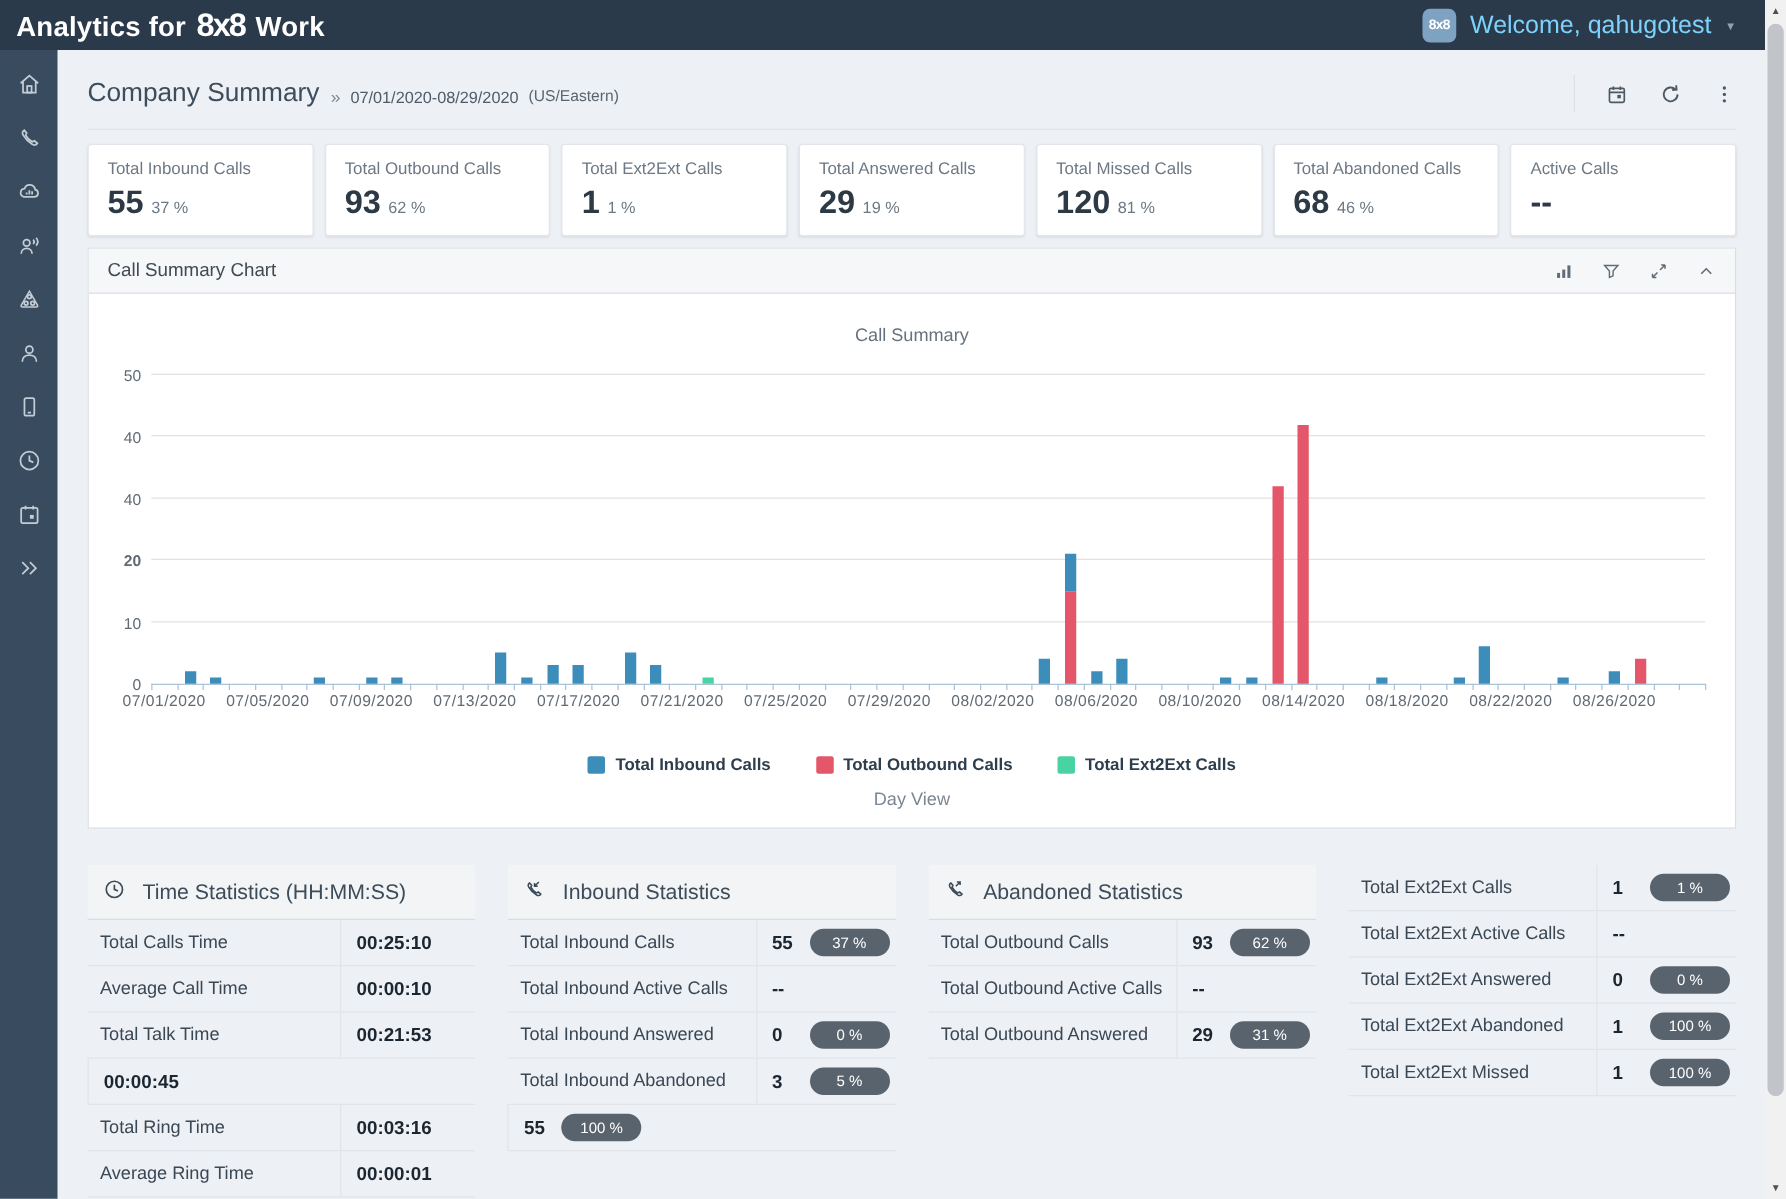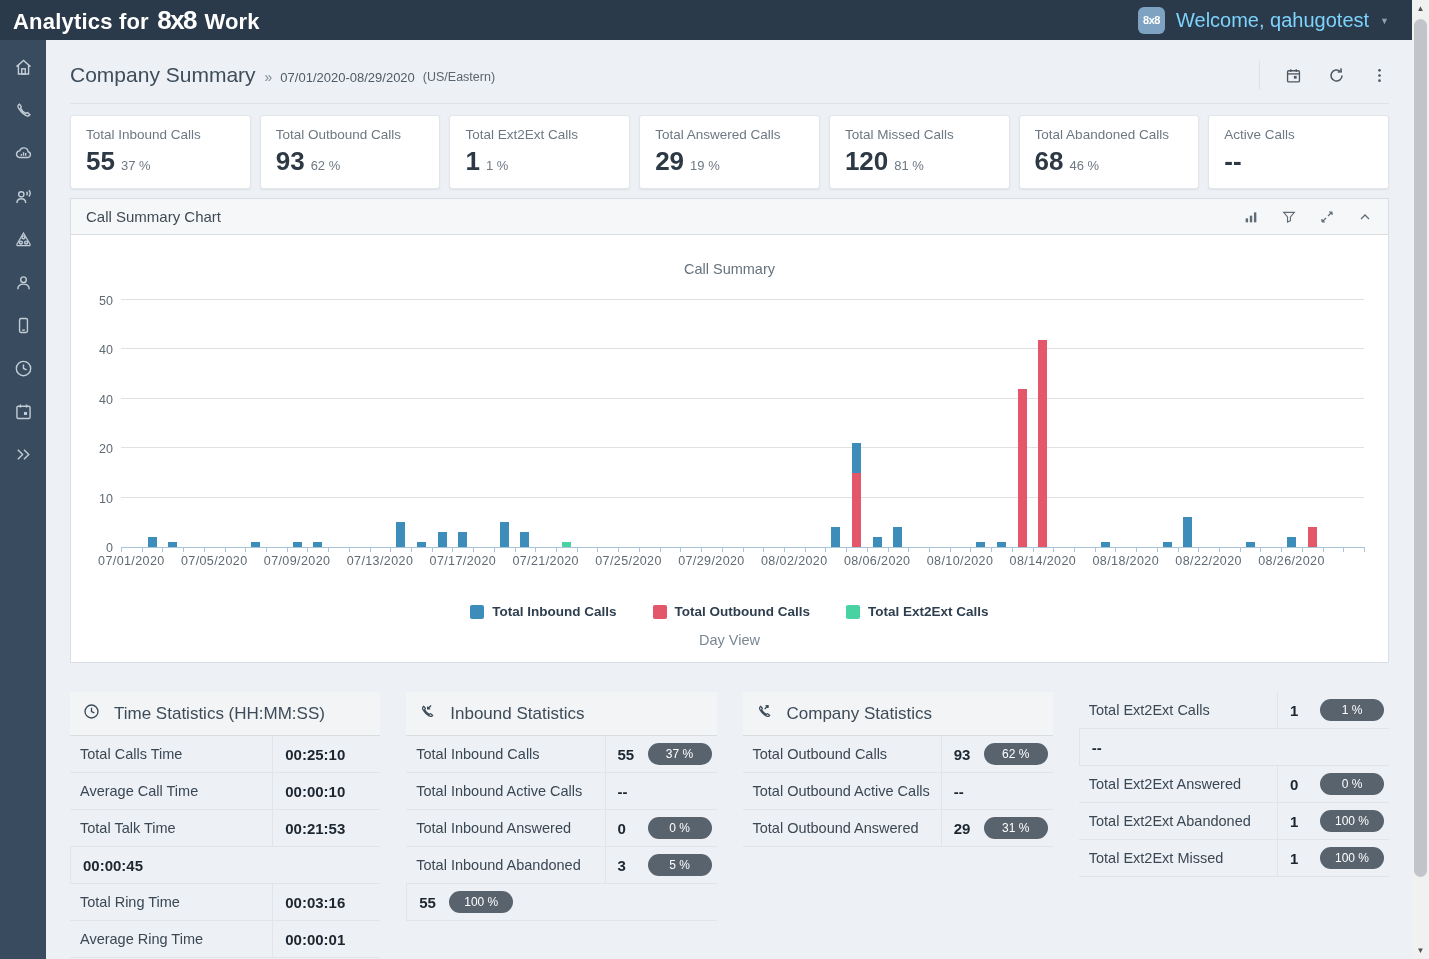--- a/index.html
+++ b/index.html
@@ -264,21 +264,21 @@
             </svg>
           </span>
       </span>
     </div>
     <div class="chart-title">Call Summary</div>
     <div class="plot-wrap" id="plot">
         <div class="ylabel" style="bottom: -8px;">0</div>
         <div class="gridline" style="bottom: 49.4px;"></div>
         <div class="ylabel" style="bottom: 41.4px;">10</div>
         <div class="gridline" style="bottom: 98.8px;"></div>
-        <div class="ylabel" style="bottom: 90.8px;">20</div>
+        <div class="ylabel" style="bottom: 90.8px; font-weight: bold;">20</div>
         <div class="gridline" style="bottom: 148.2px;"></div>
         <div class="ylabel" style="bottom: 140.2px;">40</div>
         <div class="gridline" style="bottom: 197.6px;"></div>
         <div class="ylabel" style="bottom: 189.6px;">40</div>
         <div class="gridline" style="bottom: 247px;"></div>
         <div class="ylabel" style="bottom: 239px;">50</div>
         <div class="xtick" style="left: 0px;"></div>
         <div class="xtick" style="left: 20.7167px;"></div>
         <div class="xtick" style="left: 41.4333px;"></div>
         <div class="xtick" style="left: 62.15px;"></div>
@@ -497,21 +497,21 @@
         </div>
     </div>
 
     <div class="stat-table">
       <div class="stat-header">
         <span>
           <svg viewBox="0 0 24 24" fill="none" stroke="currentColor" stroke-width="1.6">
             <path d="M6.5 10 C5.3 8.5 5.6 6.5 7.2 5.5 L9.3 8 L8.4 9.8 C9.7 12.3 11.7 14.3 14.2 15.6 L16 14.7 L18.5 16.8 C17.5 18.4 15.5 18.7 14 17.5 C10.9 15.7 8.3 13.1 6.5 10 Z"></path>
             <path d="M12.2 8.8 L16.5 4.5 M16.5 7.7 V4.5 H13.3"></path>
             </svg></span>
-        <span class="stat-title">Company Statistics</span>
+        <span class="stat-title">Abandoned Statistics</span>
       </div>
       <div class="rows">
           <div class="stat-row">
             <div class="stat-lbl">Total Outbound Calls</div>
             <div class="stat-valcol">
               <span class="stat-val">93</span>
               <span class="pill">62 %</span>
             </div>
           </div>
           <div class="stat-row">
@@ -533,20 +533,21 @@
     <div class="stat-table">
       <div class="rows">
           <div class="stat-row">
             <div class="stat-lbl">Total Ext2Ext Calls</div>
             <div class="stat-valcol">
               <span class="stat-val">1</span>
               <span class="pill">1 %</span>
             </div>
           </div>
           <div class="stat-row">
+            <div class="stat-lbl">Total Ext2Ext Active Calls</div>
             <div class="stat-valcol">
               <span class="stat-val">--</span>
             </div>
           </div>
           <div class="stat-row">
             <div class="stat-lbl">Total Ext2Ext Answered</div>
             <div class="stat-valcol">
               <span class="stat-val">0</span>
               <span class="pill">0 %</span>
             </div>

